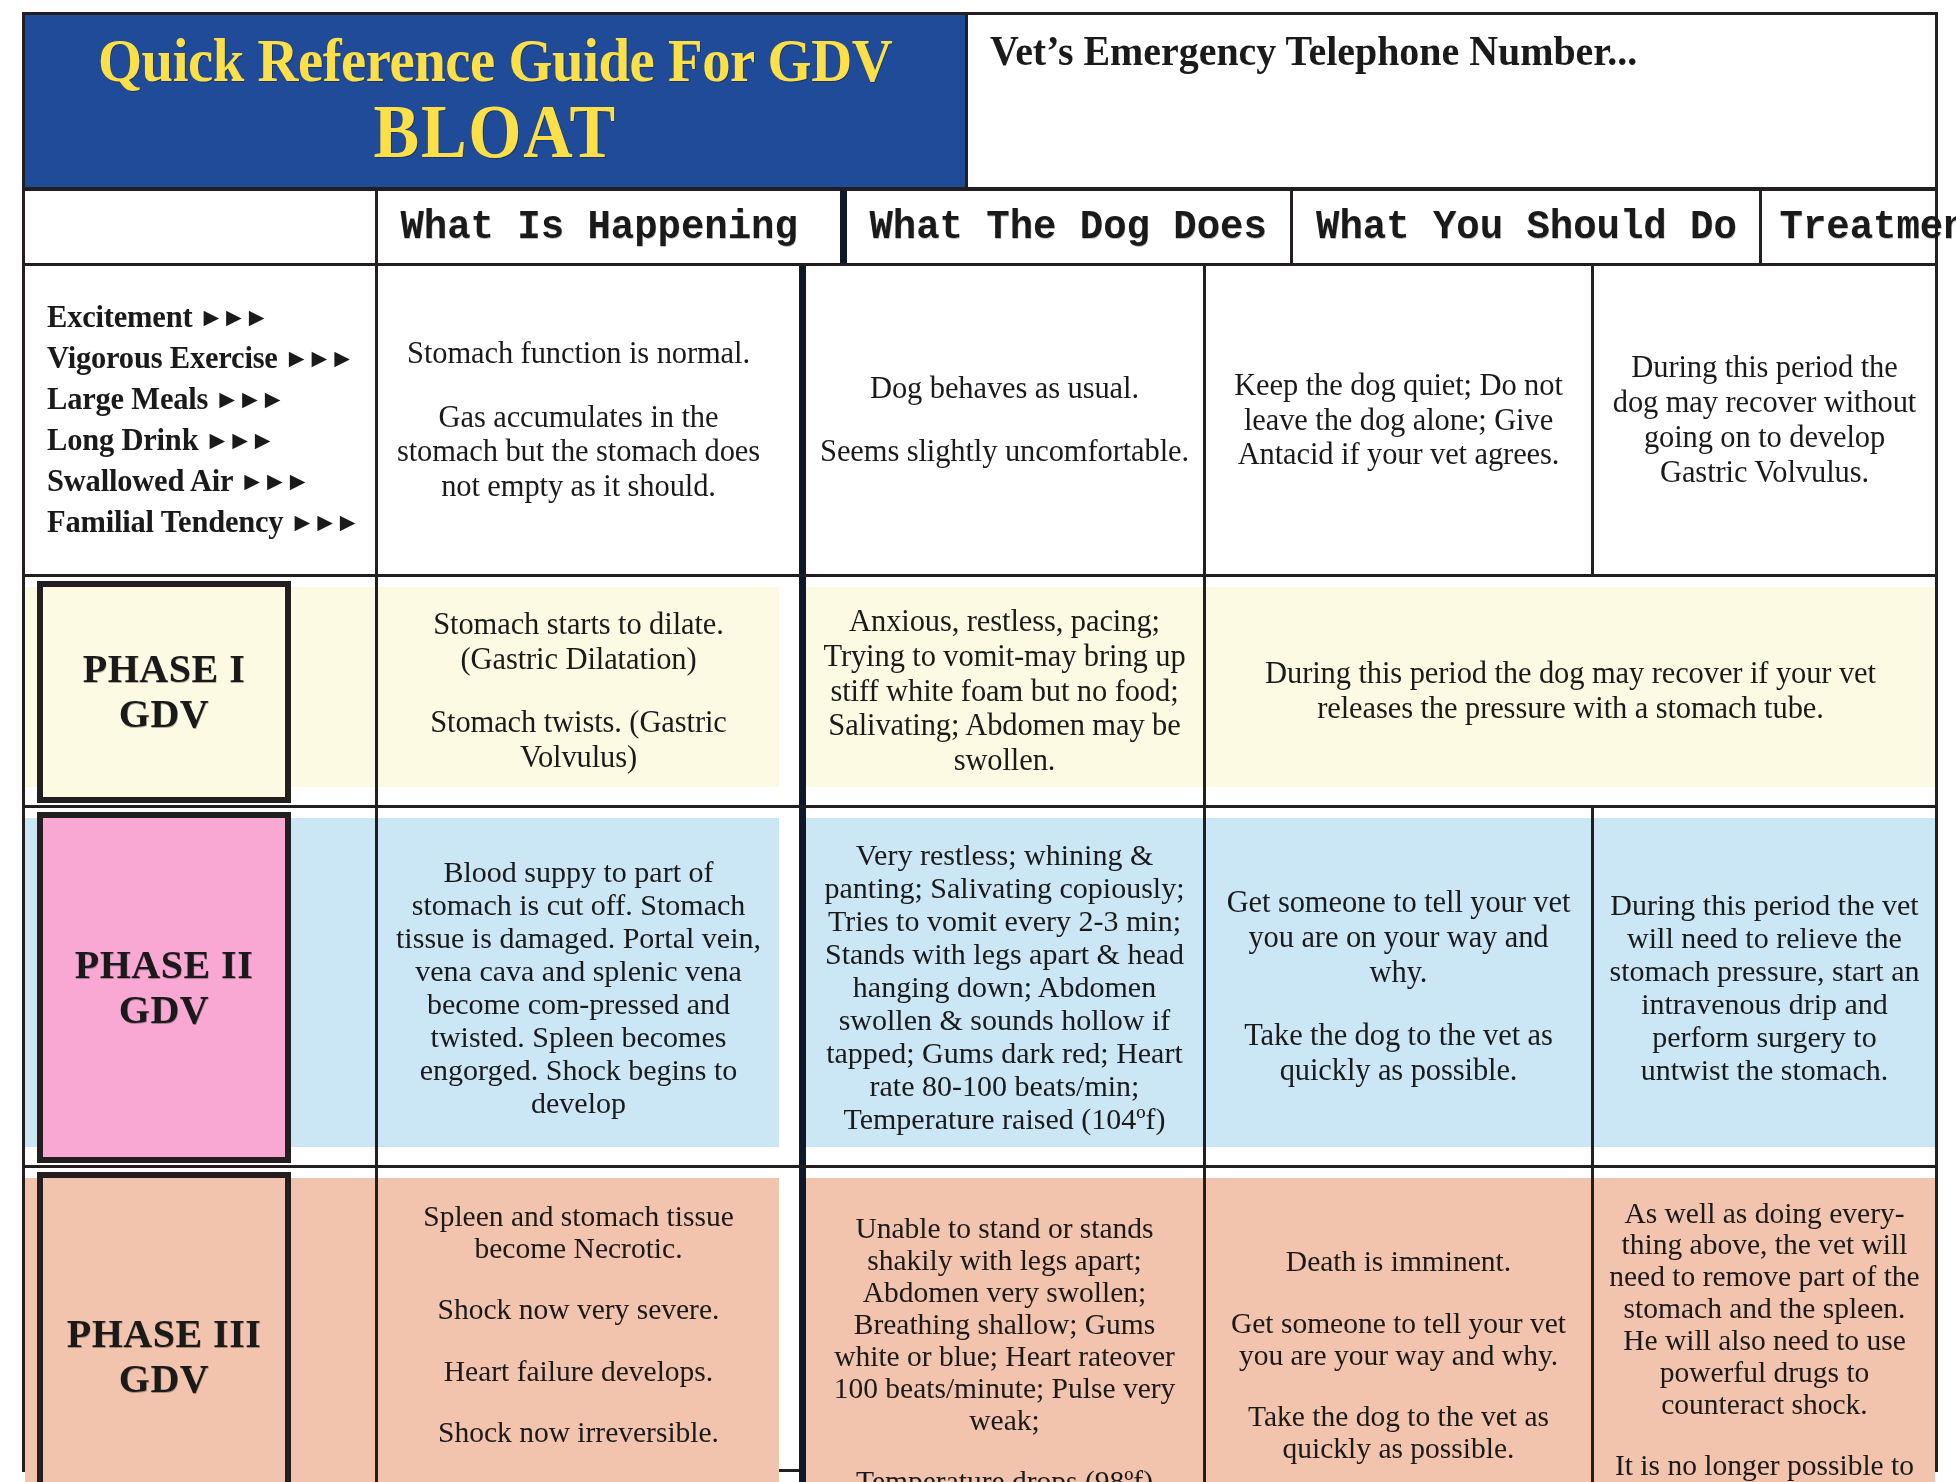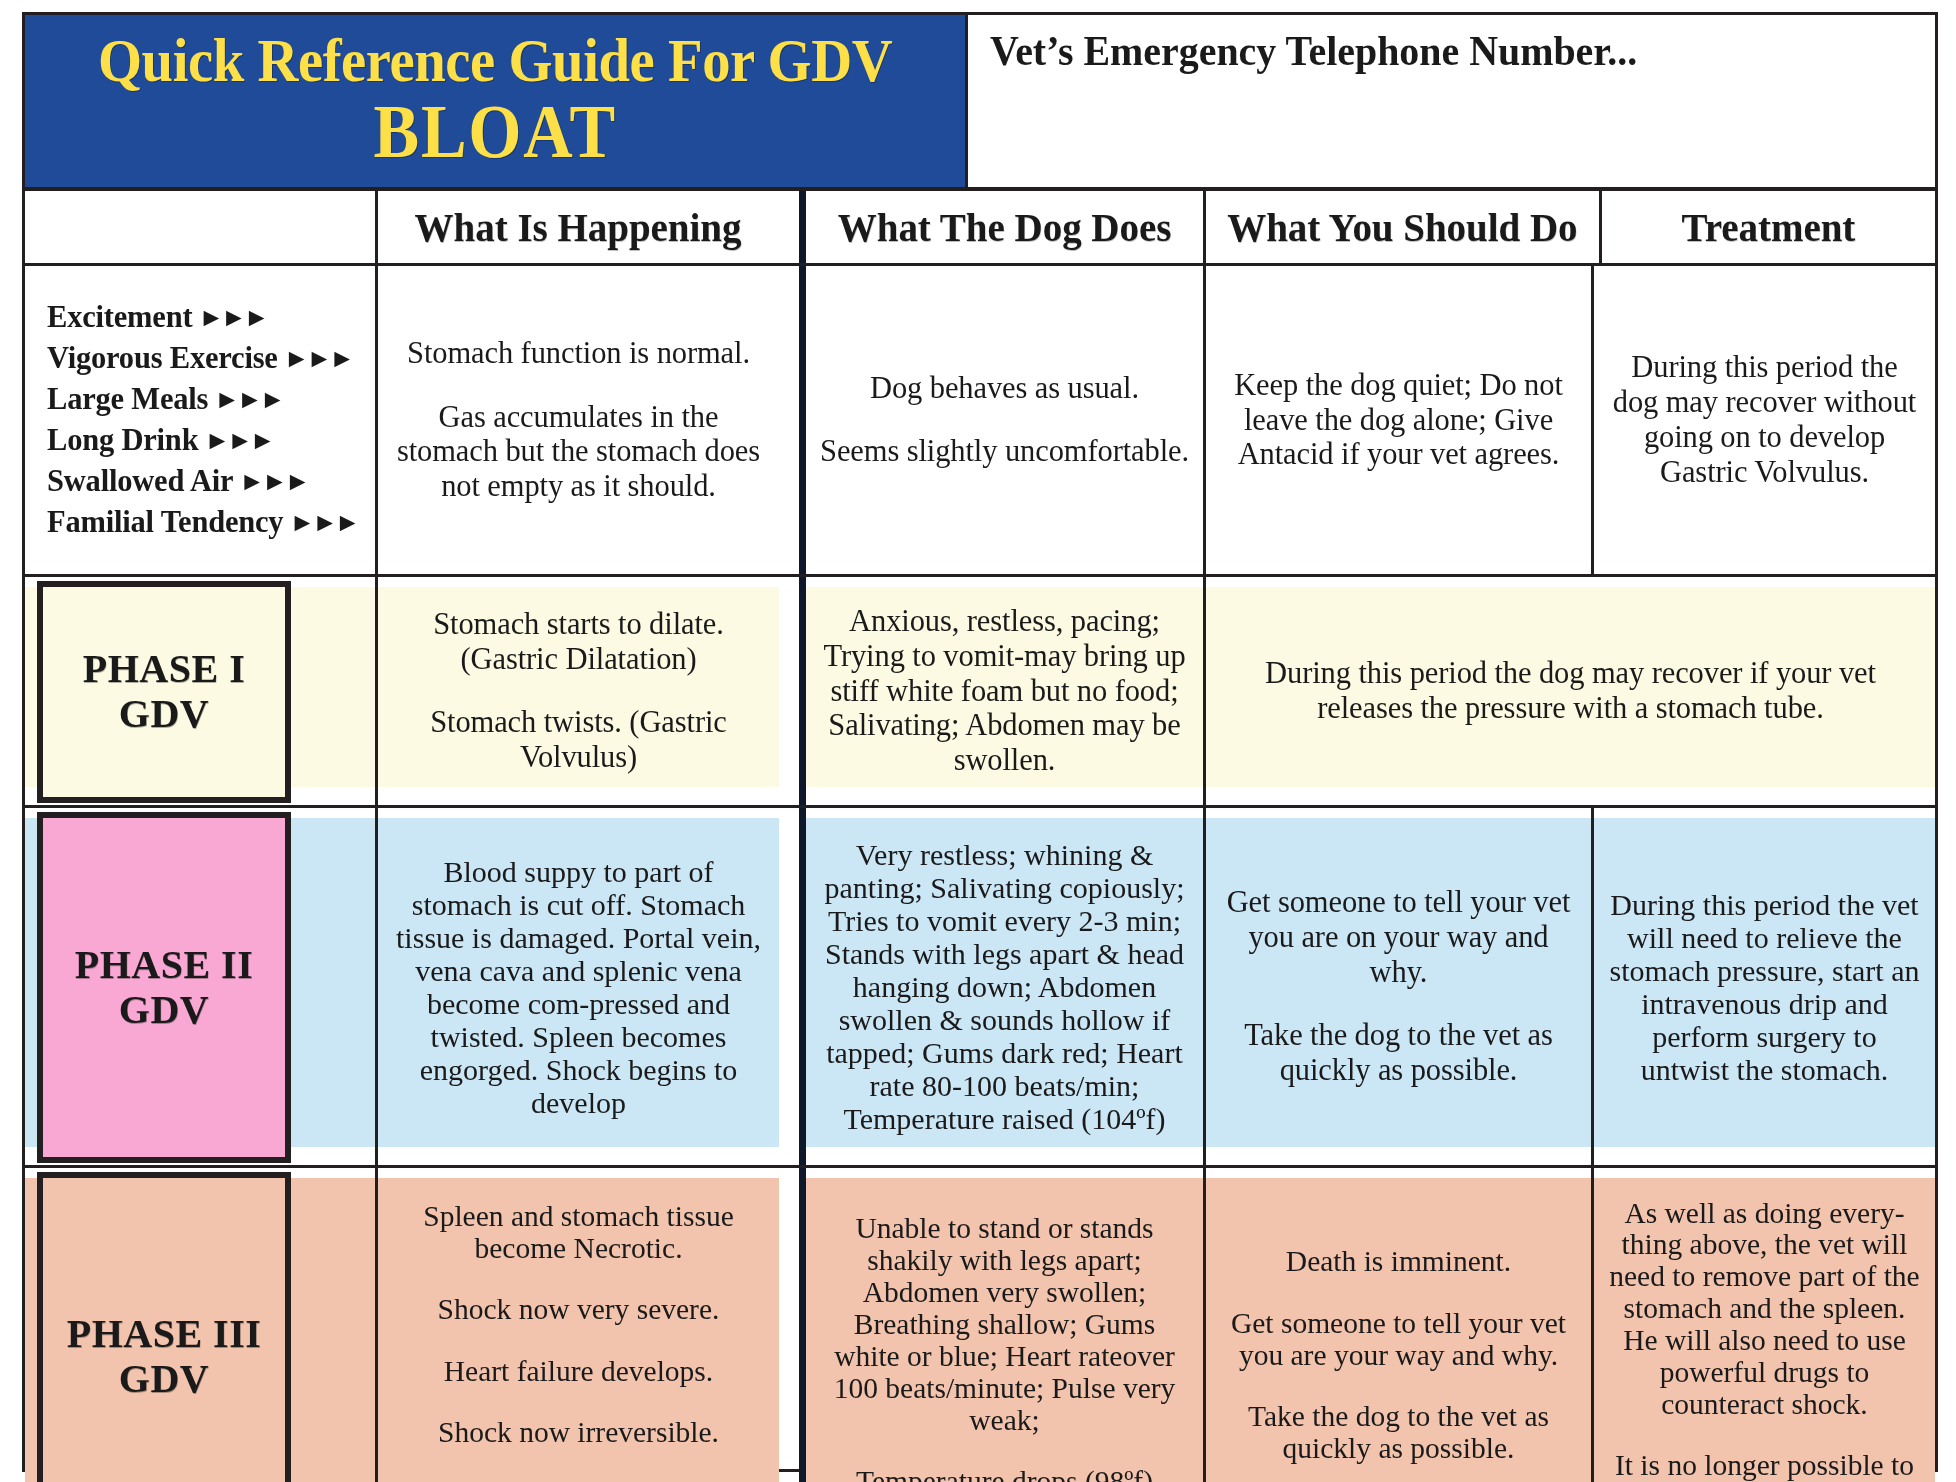--- a/index.html
+++ b/index.html
@@ -86,21 +86,21 @@
     transform: scaleX(0.95);
     transform-origin: left center;
     white-space: nowrap;
   }
 
   
   .row {
     display: flex;
     position: relative;
   }
-  .row.head { flex: 0 0 72px; border-bottom: 3px solid #231f20; }
+  .row.head { flex: 0 0 72px; border-bottom: 3px solid #231f20; font-family: Liberation Mono, monospace; }
   .row.r1   { flex: 0 0 308px; border-bottom: 3px solid #231f20; }
   .row.r2   { flex: 0 0 228px; border-bottom: 3px solid #231f20; }
   .row.r3   { flex: 0 0 300px; border-bottom: 3px solid #231f20; }
   .row.r4   { flex: 1 1 auto; }
 
   .cell {
     box-sizing: border-box;
     position: relative;
     display: flex;
     align-items: center;

